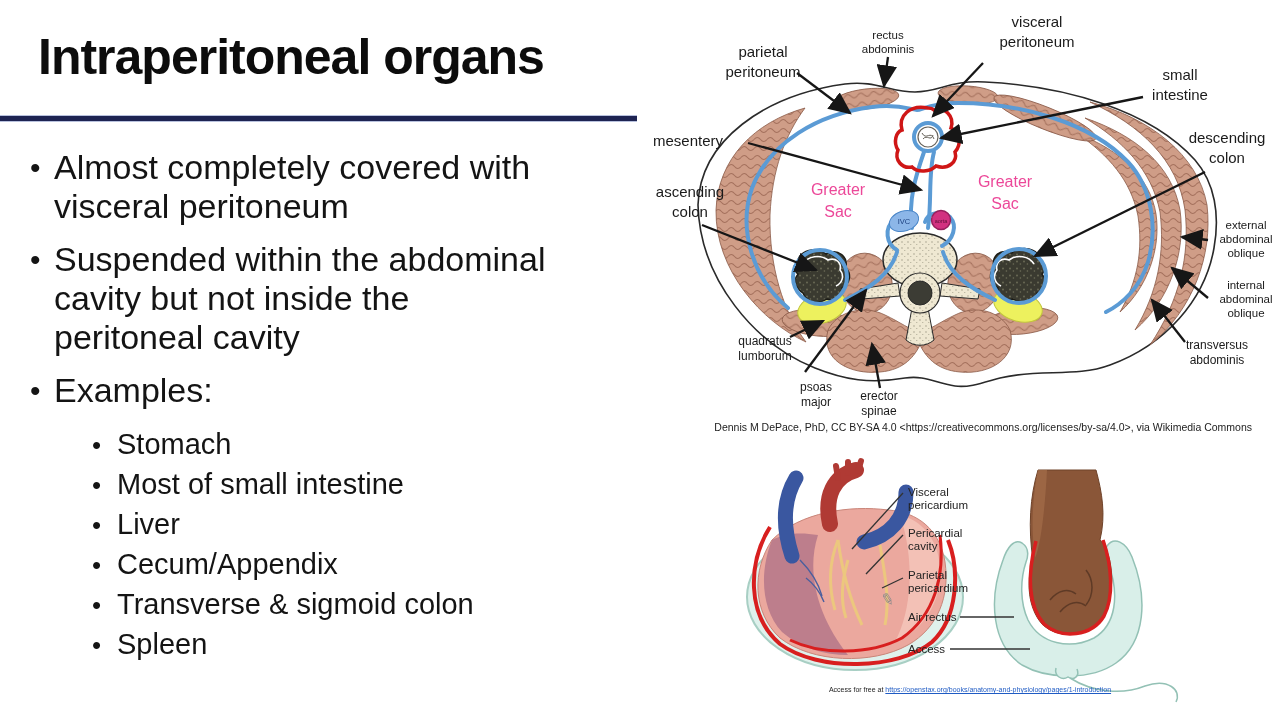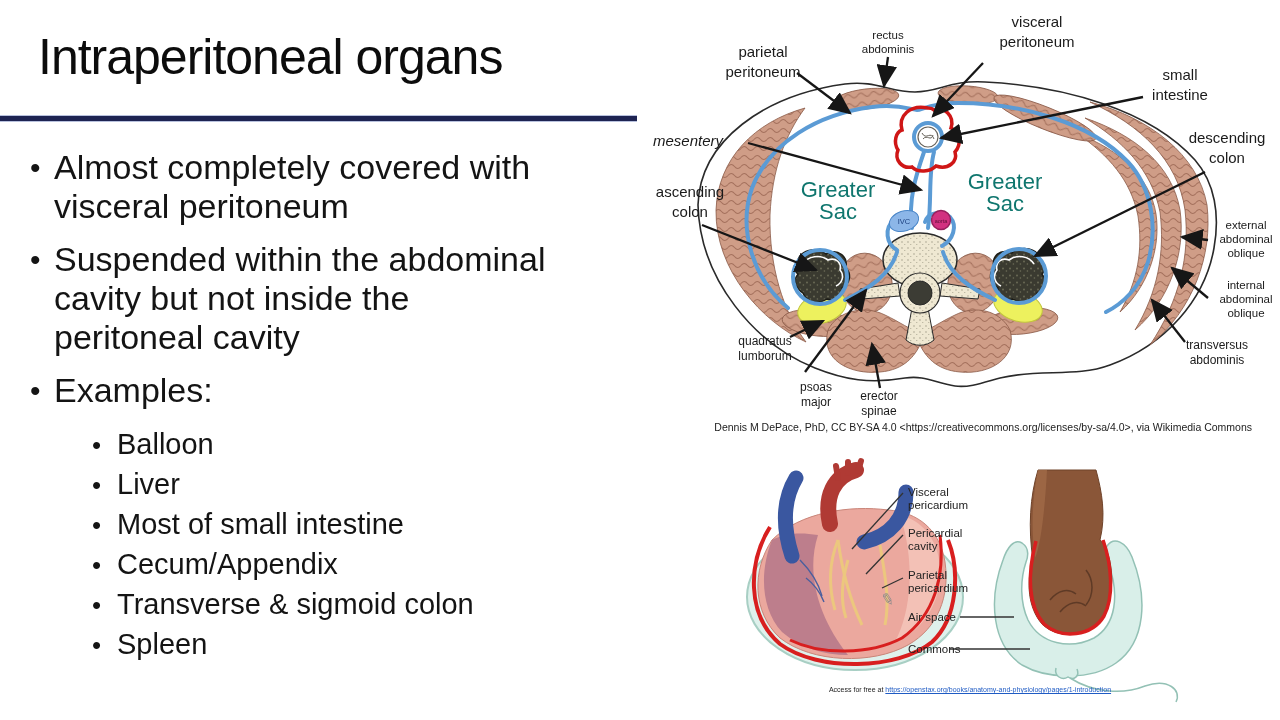--- a/index.html
+++ b/index.html
@@ -6,21 +6,21 @@
   body{
     width:1280px;height:720px;position:relative;overflow:hidden;
     background:#ffffff;
     font-family:"Liberation Sans", sans-serif;
     -webkit-font-smoothing:antialiased;
   }
   .abs{position:absolute;}
   
   .title{
     left:38px;top:28px;width:620px;
-    font-size:50px;font-weight:400;letter-spacing:-1px;color:#0c0c0c;
+    font-size:50px;font-weight:700;letter-spacing:-1px;color:#0c0c0c;
     white-space:nowrap;
   }
   .rule{
     left:0;top:116px;width:637px;height:5px;background:#1e2452;
     box-shadow:0 1px 0 #b9c2de,0 -1px 0 #b9c2de;
   }
   .bullets{left:30px;top:136px;width:620px;}
   ul.main{list-style:none;margin:0;padding:0;}
   ul.main > li{
     position:relative;padding-left:24px;margin:12px 0 14px 0;
@@ -34,21 +34,21 @@
   }
   ul.sub > li::before{content:"\2022";position:absolute;left:0;top:1px;font-size:26px;}
   
   .fig-label{
     position:absolute;color:#1a1a1a;white-space:pre-line;text-align:center;
     font-size:15px;line-height:20px;
   }
   .fig-label.small{font-size:11.5px;line-height:14px;}
   .fig-label.tiny{font-size:12px;line-height:15px;}
   .fig-label.left-align{text-align:left;}
-  .greater-sac{font-size:22px;line-height:22px;color:#0f766e;}
+  .greater-sac{font-size:16px;line-height:22px;color:#ec4899;}
   .attribution{
     position:absolute;left:636px;top:421px;width:616px;text-align:right;
     font-size:10.5px;color:#222;
   }
   .heart-label{
     position:absolute;left:908px;width:95px;text-align:left;
     font-size:11.5px;line-height:13px;color:#222;white-space:pre-line;
   }
   .pencil{
     position:absolute;left:881px;top:590px;font-size:16px;color:#8a8a8a;
@@ -70,23 +70,23 @@
 <div class="abs bullets">
   <ul class="main">
     <li>Almost completely covered with
 visceral peritoneum</li>
     <li>Suspended within the abdominal
 cavity but not inside the
 peritoneal cavity</li>
     <li>Examples:</li>
   </ul>
   <ul class="sub">
-    <li>Balloon</li>
+    <li>Stomach</li>
+    <li>Most of small intestine</li>
     <li>Liver</li>
-    <li>Most of small intestine</li>
     <li>Cecum/Appendix</li>
     <li>Transverse &amp; sigmoid colon</li>
     <li>Spleen</li>
   </ul>
 </div>
 
 <svg style="left:630px;top:0;" width="650" height="445" viewBox="630 0 650 445">
   <defs>
     <marker id="arw" markerWidth="11" markerHeight="9" refX="9" refY="4.5" orient="auto">
       <path d="M0,0 L10,4.5 L0,9 z" fill="#161616"></path>
@@ -208,21 +208,21 @@
 </svg>
 
 <div class="fig-label" style="left:700px;top:42px;width:126px;">parietal
 peritoneum</div>
 <div class="fig-label small" style="left:838px;top:28px;width:100px;">rectus
 abdominis</div>
 <div class="fig-label" style="left:967px;top:12px;width:140px;">visceral
 peritoneum</div>
 <div class="fig-label" style="left:1130px;top:65px;width:100px;">small
 intestine</div>
-<div class="fig-label left-align" style="left:653px;top:131px;width:95px;font-style:italic;">mesentery</div>
+<div class="fig-label left-align" style="left:653px;top:131px;width:95px;">mesentery</div>
 <div class="fig-label" style="left:640px;top:182px;width:100px;">ascending
 colon</div>
 <div class="fig-label" style="left:1164px;top:128px;width:126px;">descending
 colon</div>
 <div class="fig-label greater-sac" style="left:798px;top:179px;width:80px;">Greater
 Sac</div>
 <div class="fig-label greater-sac" style="left:965px;top:171px;width:80px;">Greater
 Sac</div>
 <div class="fig-label small" style="left:1206px;top:218px;width:80px;">external
 abdominal
@@ -299,17 +299,17 @@
     <line x1="950" y1="649" x2="1030" y2="649"></line>
   </g>
 </svg>
 
 <div class="heart-label" style="top:486px;">Visceral
 pericardium</div>
 <div class="heart-label" style="top:527px;">Pericardial
 cavity</div>
 <div class="heart-label" style="top:569px;">Parietal
 pericardium</div>
-<div class="heart-label" style="top:611px;">Air space</div>
-<div class="heart-label" style="top:643px;">Commons</div>
+<div class="heart-label" style="top:611px;">Air rectus</div>
+<div class="heart-label" style="top:643px;">Access</div>
 <div class="pencil">✎</div>
 
 <div class="caption"><span>Access for free at </span><a href="#">https://openstax.org/books/anatomy-and-physiology/pages/1-introduction</a></div>
 
 </body></html>

